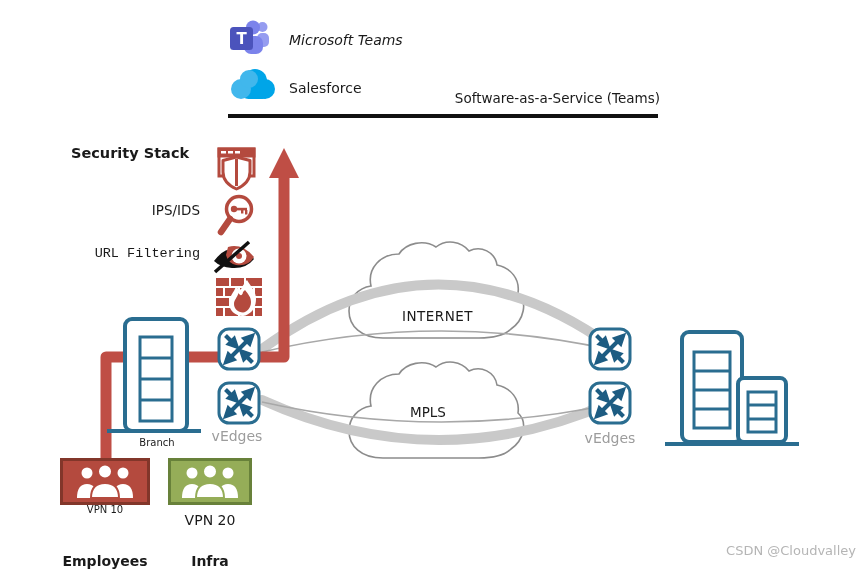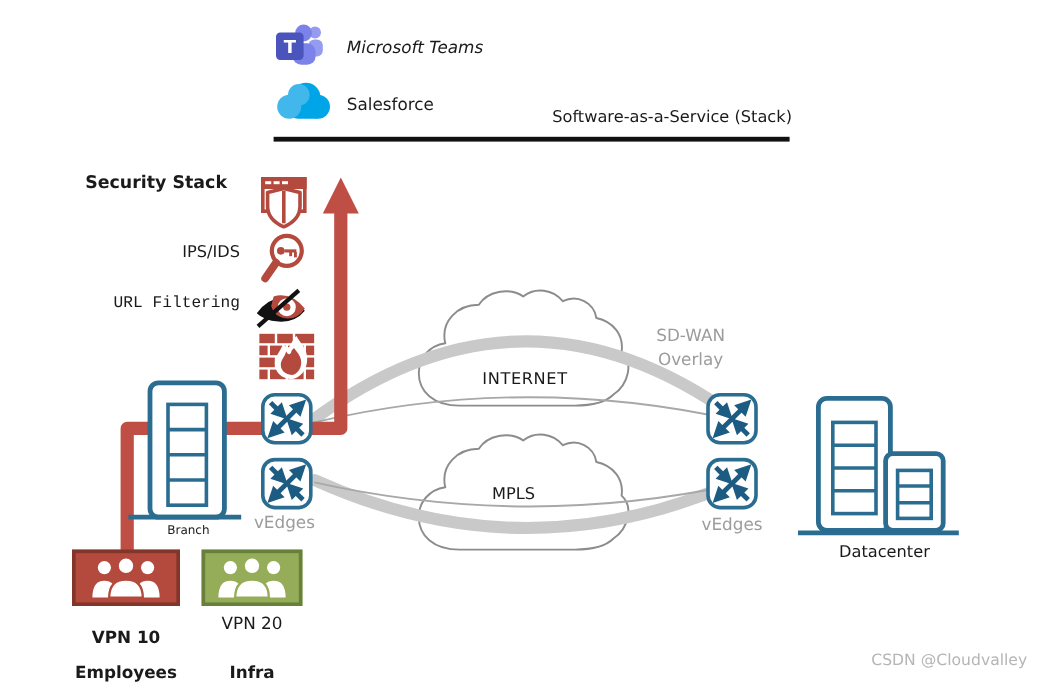--- a/index.html
+++ b/index.html
@@ -64,21 +64,21 @@
     <svg width="50" height="40" viewBox="0 0 50 40">
       <circle cx="28" cy="15" r="12" fill="#00a5e8"></circle>
       <circle cx="38" cy="23" r="10" fill="#00a5e8"></circle>
       <rect x="14" y="18" width="29" height="15" rx="7.5" fill="#00a5e8"></rect>
       <circle cx="14" cy="23" r="10" fill="#41b7ec"></circle>
       <circle cx="22" cy="13" r="9" fill="#41b7ec"></circle>
     </svg>
   </div>
   <div class="abs lbl" style="left:289px;top:79px;font-size:14px;">Salesforce</div>
 
-  <div class="abs lbl t-right" style="left:420px;top:90px;width:240px;">Software-as-a-Service (Stack)</div>
+  <div class="abs lbl t-right" style="left:420px;top:90px;width:240px;">Software-as-a-Service (Teams)</div>
   <div class="abs saas-underline" style="left:228px;top:114px;width:430px;"></div>
 
   <div class="abs lbl lbl-b" style="left:71px;top:120px;font-size:14.5px;">Security Stack</div>
 
   <div class="abs" style="left:214px;top:146px;">
     <svg width="44" height="46" viewBox="0 0 44 46">
       <rect x="5" y="3" width="35" height="27" fill="#fff" stroke="#b44a3e" stroke-width="3"></rect>
       <rect x="3.5" y="1.5" width="38" height="10" fill="#b44a3e"></rect>
       <g fill="#fff">
           <rect x="7" y="5" width="5" height="2.5"></rect>
@@ -175,24 +175,20 @@
           <polygon points="19.5,19.5 17,12 12,17"></polygon>
         <line x1="35.5" y1="35.5" x2="30" y2="30"></line>
           <polygon points="24.5,24.5 27,32 32,27"></polygon>
       </g>
     </svg>
   </div>
   <div class="abs gray-lg" style="left:206px;top:428px;width:62px;text-align:center;">vEdges</div>
 
   <div class="abs lbl t-center" style="left:385px;top:308px;width:105px;letter-spacing:0.5px;">INTERNET</div>
   <div class="abs lbl t-center" style="left:398px;top:404px;width:60px;">MPLS</div>
-  <div class="abs gray-lg t-center" style="left:533px;top:271px;width:85px;line-height:1.4;">
-    <span>SD-WAN</span><br>
-    <span>Overlay</span>
-  </div>
 
   <div class="abs" style="left:588px;top:327px;">
     <svg width="44" height="44" viewBox="0 0 44 44">
       <rect x="2" y="2" width="40" height="40" rx="10" fill="#fff" stroke="#2a6d90" stroke-width="3"></rect>
       <g stroke="#1d5c82" stroke-width="4" fill="#1d5c82">
         <line x1="21" y1="23" x2="30.5" y2="13.5"></line>
           <polygon points="35,9 32.5,16.5 27.5,11.5"></polygon>
         <line x1="23" y1="21" x2="13.5" y2="30.5"></line>
           <polygon points="9,35 16.5,32.5 11.5,27.5"></polygon>
         <line x1="8.5" y1="8.5" x2="14" y2="14"></line>
@@ -226,35 +222,34 @@
       <line x1="32" y1="45" x2="68" y2="45" stroke="#2a6d90" stroke-width="3"></line>
       <line x1="32" y1="64" x2="68" y2="64" stroke="#2a6d90" stroke-width="3"></line>
       <line x1="32" y1="83" x2="68" y2="83" stroke="#2a6d90" stroke-width="3"></line>
       <rect x="76" y="52" width="48" height="64" rx="6" fill="#fff" stroke="#2a6d90" stroke-width="4"></rect>
       <rect x="86" y="66" width="28" height="40" fill="#fff" stroke="#2a6d90" stroke-width="3"></rect>
       <line x1="86" y1="79" x2="114" y2="79" stroke="#2a6d90" stroke-width="3"></line>
       <line x1="86" y1="93" x2="114" y2="93" stroke="#2a6d90" stroke-width="3"></line>
       <line x1="3" y1="118" x2="137" y2="118" stroke="#2a6d90" stroke-width="4"></line>
     </svg>
   </div>
-  <div class="abs lbl t-center" style="left:677px;top:452px;width:120px;">Datacenter</div>
 
   <div class="abs vpn-box vpn10" style="left:60px;top:458px;width:90px;height:47px;">
     <svg width="64" height="36" viewBox="0 0 64 36">
       <g fill="#fff">
         <circle cx="14" cy="9" r="5.5"></circle>
           <path d="M4,34 Q4,20 14,20 Q24,20 24,34 Z"></path>
         <circle cx="50" cy="9" r="5.5"></circle>
           <path d="M40,34 Q40,20 50,20 Q60,20 60,34 Z"></path>
         <circle cx="32" cy="7.5" r="7" stroke="#b44a3e" stroke-width="2"></circle>
         <path d="M18,34 Q18,19 32,19 Q46,19 46,34 Z" stroke="#b44a3e" stroke-width="2"></path>
       </g>
     </svg>
   </div>
-  <div class="abs lbl t-center" style="left:60px;top:523px;width:90px;font-size:14px;font-weight:bold;">VPN 10</div>
+  <div class="abs lbl t-center" style="left:60px;top:503px;width:90px;font-size:10px;">VPN 10</div>
   <div class="abs lbl lbl-b t-center" style="left:48px;top:528px;width:114px;font-size:14px;">Employees</div>
 
   <div class="abs vpn-box vpn20" style="left:168px;top:458px;width:84px;height:47px;">
     <svg width="64" height="36" viewBox="0 0 64 36">
       <g fill="#fff">
         <circle cx="14" cy="9" r="5.5"></circle>
           <path d="M4,34 Q4,20 14,20 Q24,20 24,34 Z"></path>
         <circle cx="50" cy="9" r="5.5"></circle>
           <path d="M40,34 Q40,20 50,20 Q60,20 60,34 Z"></path>
         <circle cx="32" cy="7.5" r="7" stroke="#95ad58" stroke-width="2"></circle>

